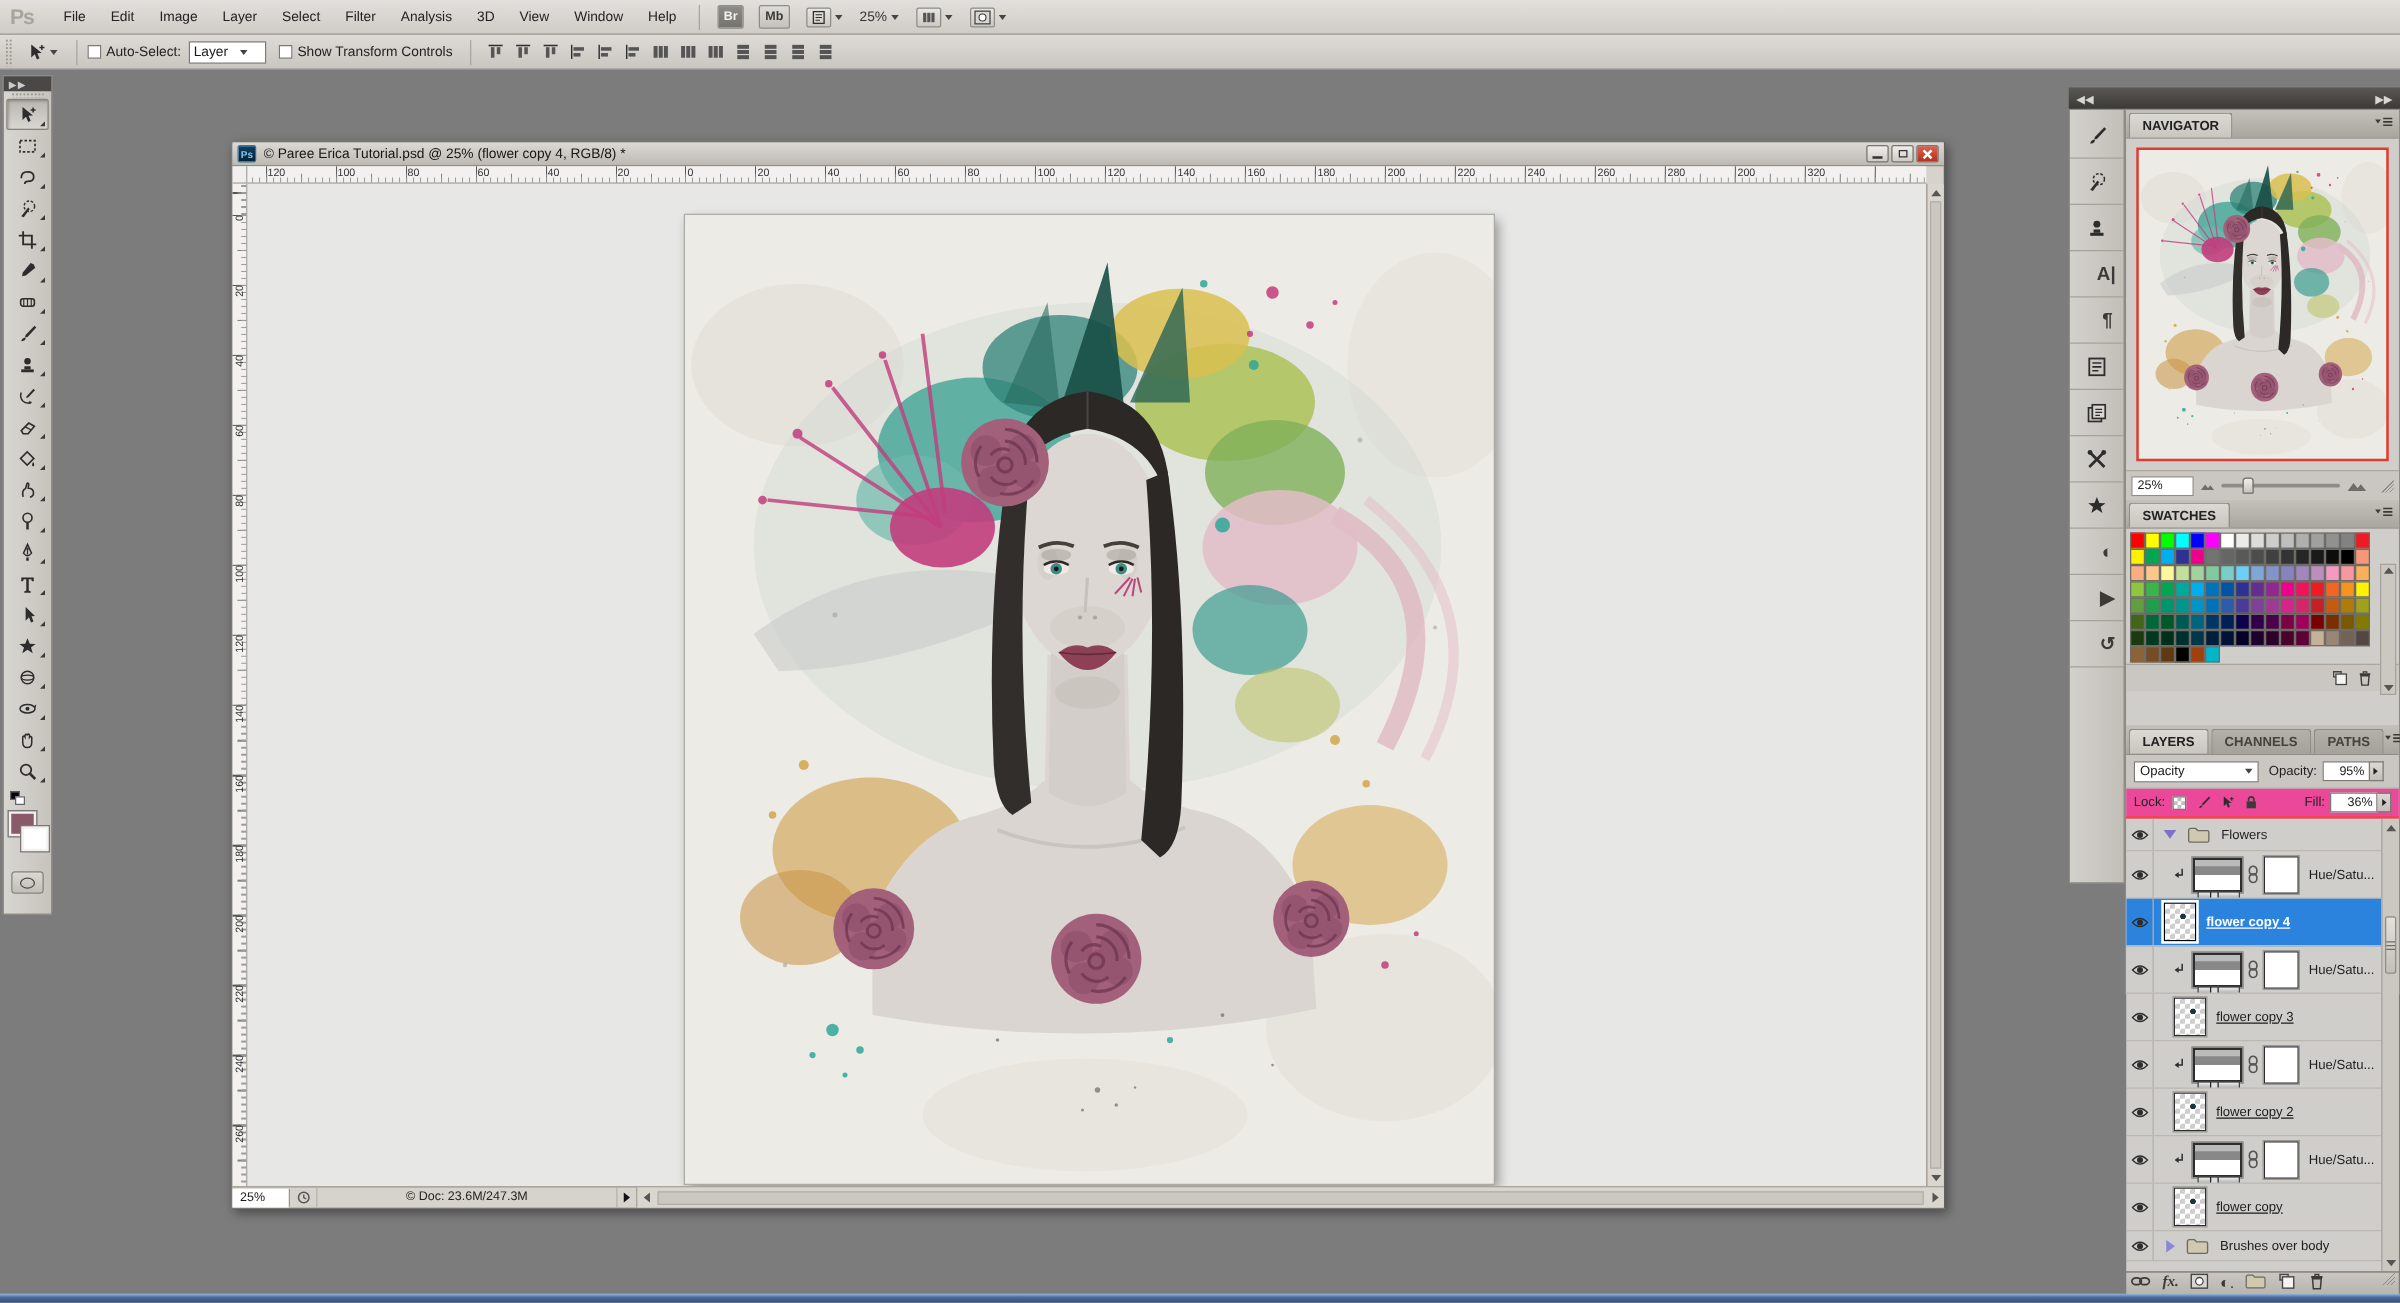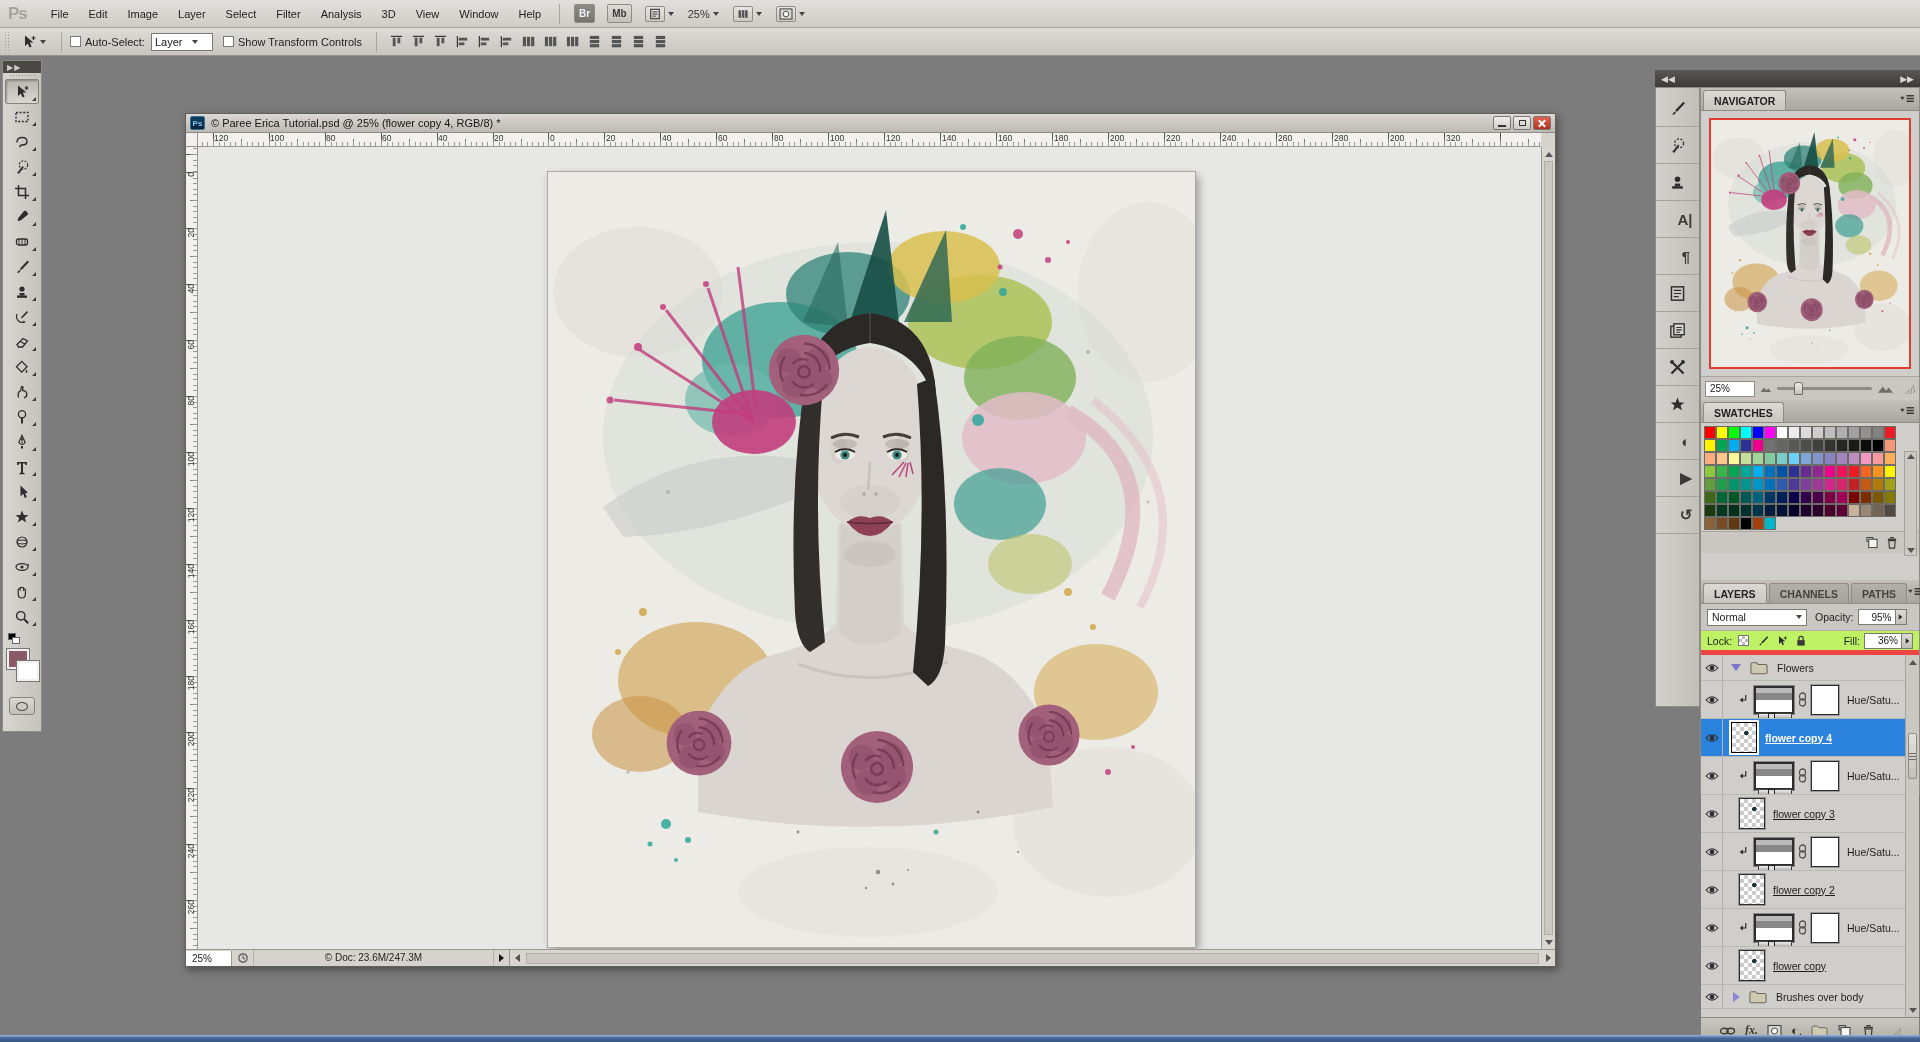--- a/index.html
+++ b/index.html
@@ -131,21 +131,21 @@
   #sw-bottom svg{width:14px;height:13px}
   #swatches-panel .pcontent{position:relative;height:157px}
   
   #blendrow{height:27px;display:flex;align-items:center;padding:0 6px;background:#cac7c2;border-bottom:1px solid #b2afa9}
   #blendsel{width:100px;height:17px;background:#fff;border:1px solid #7d7a74;display:flex;align-items:center;padding:0 4px;font-size:10.5px}
   #blendsel .dda{margin-left:auto}
   .flabel{font-size:10.5px;color:#222;margin:0 4px 0 8px}
   .ffield{width:38px;height:16px;background:#fff;border:1px solid #7d7a74;display:flex;align-items:center;justify-content:flex-end;padding-right:3px;font-size:10px}
   .fbtn{width:11px;height:16px;border:1px solid #7d7a74;border-left:none;background:linear-gradient(#dcd9d4,#c2bfb9);display:flex;align-items:center;justify-content:center}
   .fbtn .tri-rt{border-left-color:#222;transform:scale(.7)}
-  #lockrow{height:24px;display:flex;align-items:center;padding:0 6px;background:#bef264;border-bottom:5px solid #ef4444}
+  #lockrow{height:24px;display:flex;align-items:center;padding:0 6px;background:#ec4899;border-bottom:2px solid #ef4444}
   .lockic{width:15px;height:15px;margin-right:4px;display:flex;align-items:center;justify-content:center}
   .lockic svg{width:12px;height:12px}
   .checker10{width:11px;height:11px;border:1px solid #777;background-image:linear-gradient(45deg,#bbb 25%,transparent 25%,transparent 75%,#bbb 75%),linear-gradient(45deg,#bbb 25%,transparent 25%,transparent 75%,#bbb 75%);background-size:6px 6px;background-position:0 0,3px 3px;background-color:#fff}
   #layerlist{position:relative;height:362px;background:#d0cecb;overflow:hidden}
   #listscroll{position:absolute;right:0;top:0;bottom:0;width:14px;background:#cbc8c2;border-left:1px solid #a5a29c;display:flex;flex-direction:column}
   #listthumb{height:46px;margin:64px 2px 0;background:linear-gradient(#e3e1dc,#c2bfb9);border:1px solid #8f8c86;border-radius:2px;display:flex;flex-direction:column;align-items:center;justify-content:center;gap:2px}
   #listthumb i{display:block;width:7px;height:1px;background:#6f6d68}
   .lrow{display:flex;align-items:stretch;border-bottom:1px solid #bbb8b2;margin-right:14px;position:relative}
   .eyecell{width:22px;border-right:1px solid #b2afa9;display:flex;align-items:center;justify-content:center;flex:none}
   .eyecell svg{width:14px;height:10px}
@@ -163,21 +163,21 @@
   .maskthumb{width:28px;height:30px;background:#fff;border:1px solid #2d2d2d;outline:1px solid #999;flex:none}
   .checkthumb{width:26px;height:31px;border:1px solid #2d2d2d;outline:1px solid #999;margin-left:16px;flex:none;
     background-image:radial-gradient(circle at 60% 35%,#19343a 2px,transparent 2.5px),linear-gradient(45deg,#ccc 25%,transparent 25%,transparent 75%,#ccc 75%),linear-gradient(45deg,#ccc 25%,transparent 25%,transparent 75%,#ccc 75%);
     background-size:100% 100%,8px 8px,8px 8px;background-position:0 0,0 0,4px 4px;background-color:#fff}
   .t-group-open{height:26px}.t-group-closed{height:24px}
   .t-adj{height:38px}.t-layer{height:38px}
   .t-layer .lname{text-decoration:underline}
   .lrow.selected{background:#2b83dd}
   .lrow.selected .lname{color:#fff;font-weight:bold}
   .lrow.selected .checkthumb{margin-left:8px;border-color:#000;outline:2px solid #fff}
-  #layers-bottom{height:21px;background:linear-gradient(#cac7c2,#b5b2ac);border-top:1px solid #8f8c86;display:flex;align-items:flex-end;gap:9px;padding:0 18px;position:relative}
+  #layers-bottom{height:21px;background:linear-gradient(#cac7c2,#b5b2ac);border-top:1px solid #8f8c86;display:flex;align-items:flex-start;gap:9px;padding:0 3px;position:relative}
   #layers-bottom svg{width:15px;height:14px}
   #layers-bottom .fxtxt{font-style:italic;font-weight:bold;font-size:12px;font-family:"Liberation Serif",serif;color:#3c3a37}
   #layers-bottom .halfc{font-size:13px;color:#3c3a37}
   
   #taskbar{position:absolute;left:0;bottom:0;width:1920px;height:7px;background:linear-gradient(#9db9dd,#4a6b9d 40%,#34517e);z-index:40}
   .dots-top{height:4px;background:radial-gradient(#9b988f .8px,transparent .8px);background-size:3px 3px;margin:1px 6px}
 </style>
 </head>
 <body>
 
@@ -1159,21 +1159,21 @@
     <div class="tabbar" style="height:24px">
       <span class="ptab active">LAYERS</span>
       <span class="ptab">CHANNELS</span>
       <span class="ptab">PATHS</span>
       <span class="pmenu"><svg>
             <use href="#ic-pmenu"></use>
           </svg></span>
     </div>
     <div id="blendrow">
       <span id="blendsel">
-          <span>Normal</span>
+          <span>Opacity</span>
           <span class="dda"></span>
         </span>
       <span class="flabel">Opacity:</span>
       <span class="ffield">95%</span>
       <span class="fbtn">
           <span class="tri-rt"></span>
         </span>
     </div>
     <div id="lockrow">
       <span class="flabel" style="margin-left:0">Lock:</span>

